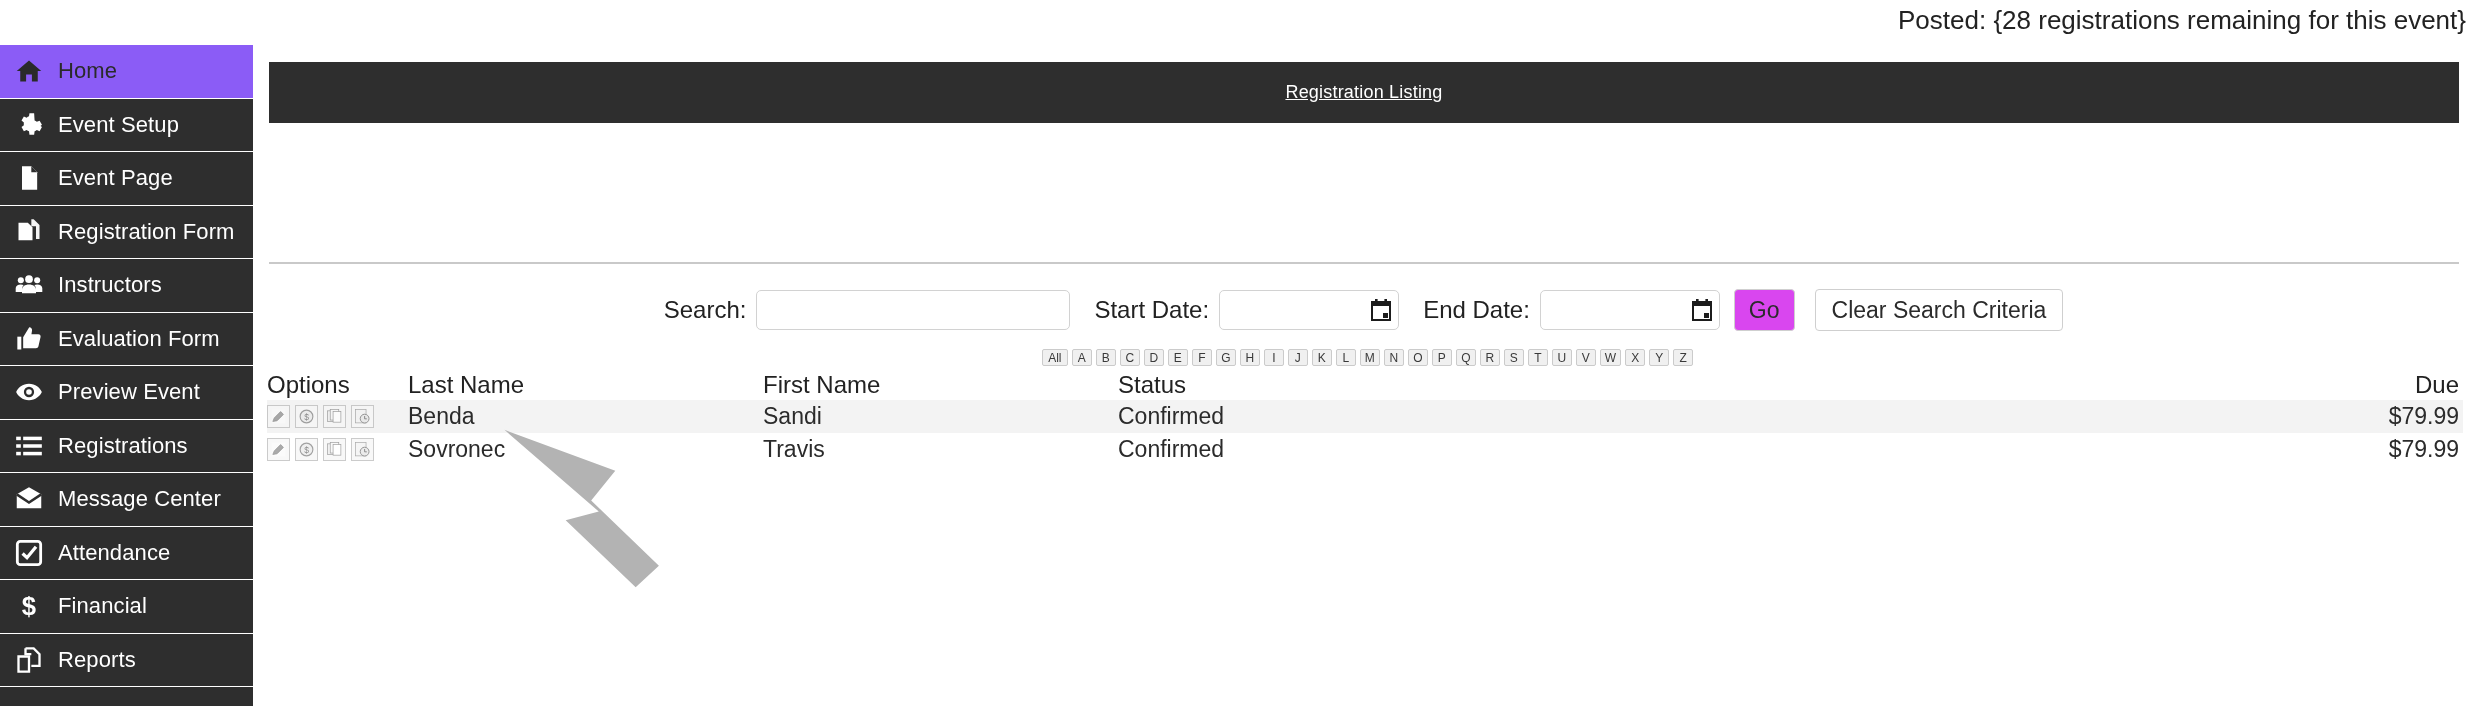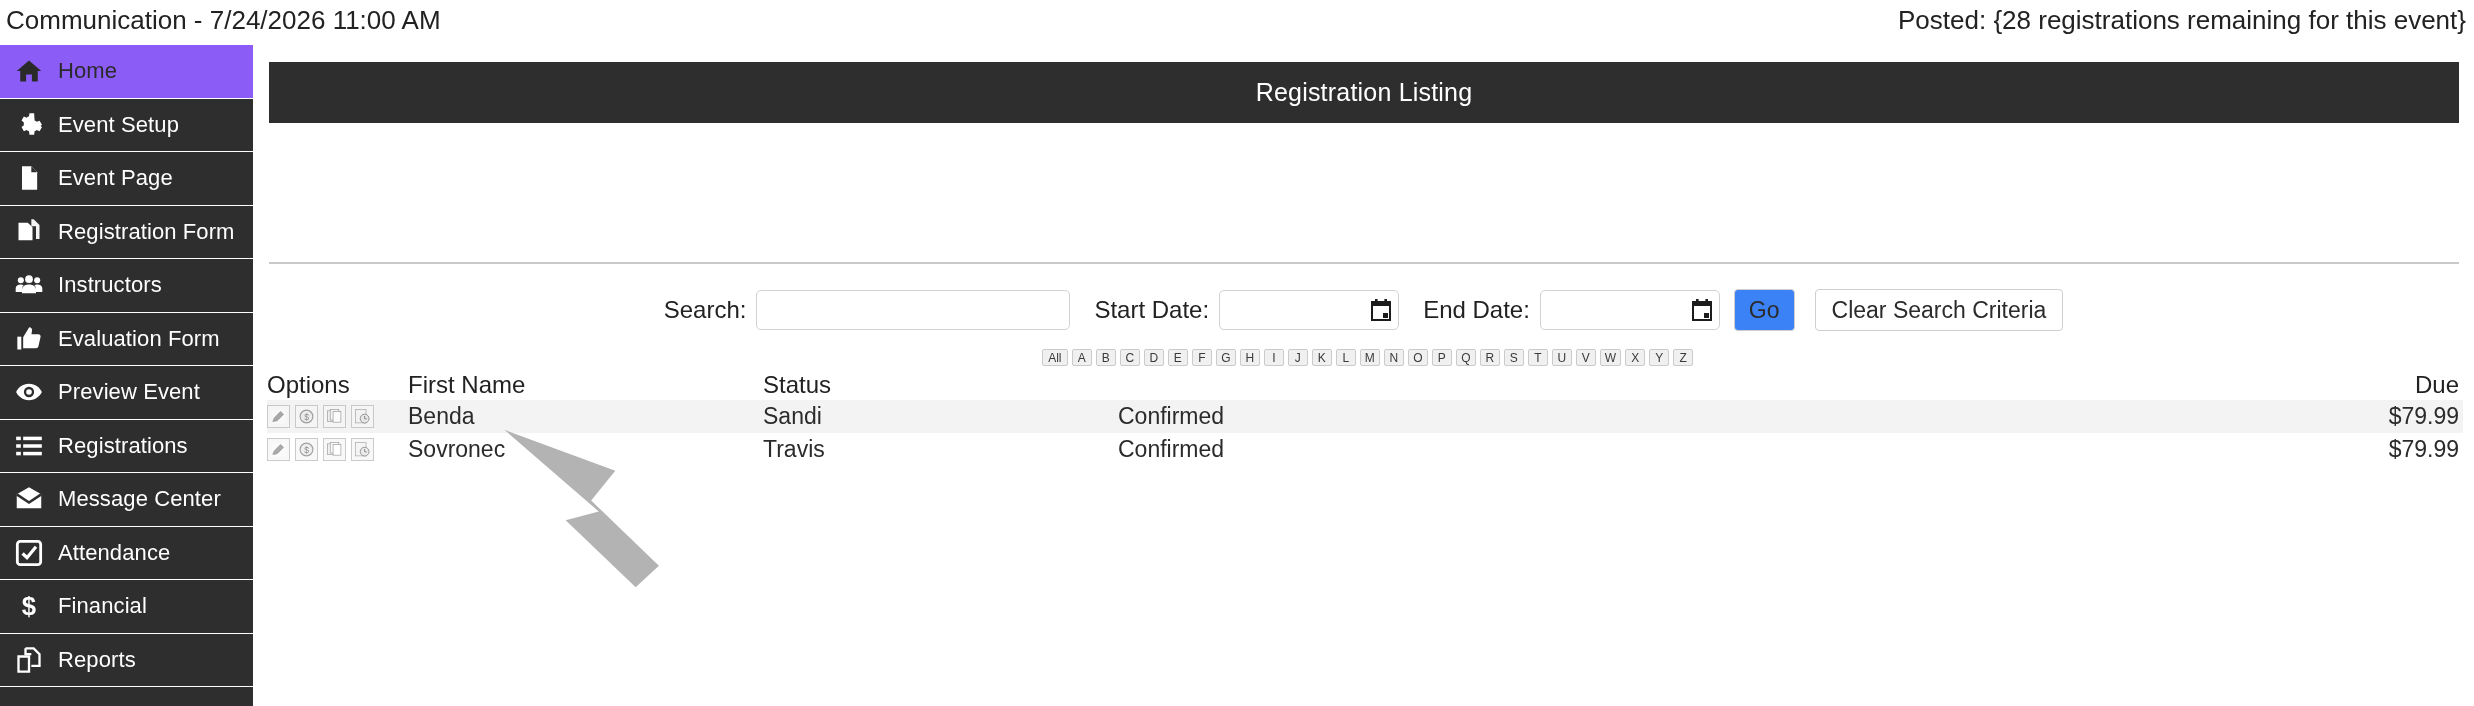--- a/index.html
+++ b/index.html
@@ -62,21 +62,21 @@
     background: #ffffff;
   }
 
   #banner {
     position: absolute; left: 16px; top: 17px;
     width: 2190px; height: 61px;
     background: #2e2e2e;
     display: flex; align-items: center; justify-content: center;
   }
   #banner .btxt {
-    color: #ffffff; font-size: 25px; letter-spacing: .2px;
+    color: #ffffff; font-size: 18px; letter-spacing: .2px; text-decoration: underline;
   }
 
   #btnrow {
     position: absolute; left: 18px; top: 138px;
     display: flex; gap: 21px; align-items: flex-start;
   }
   .tbtn {
     height: 42px;
     padding: 0 17px;
     background: #ffffff;
@@ -122,21 +122,21 @@
   .cal-ico {
     position: absolute; right: 8px; top: 50%;
     transform: translateY(-50%);
     width: 20px; height: 22px;
     pointer-events: none;
   }
   #gobtn {
     margin-left: 14px;
     height: 42px; padding: 0 14px;
     border: 1px solid #cfcfcf; border-radius: 4px;
-    background: #3b82f6; font-size: 23px; color: #2b2b2b;
+    background: #d946ef; font-size: 23px; color: #2b2b2b;
     font-family: "Liberation Sans", sans-serif;
     line-height: 40px; cursor: pointer;
   }
   #clearbtn {
     margin-left: 20px;
     height: 42px; padding: 0 16px;
     border: 1px solid #cfcfcf; border-radius: 4px;
     background: #fff; font-size: 23px; color: #2b2b2b;
     font-family: "Liberation Sans", sans-serif;
     line-height: 40px; cursor: pointer; white-space: nowrap;
@@ -195,21 +195,20 @@
     position: absolute;
     left: 250px; top: 380px;
     width: 170px; height: 180px;
     pointer-events: none;
   }
 </style>
 </head>
 <body>
 
 <div id="topbar">
-  <div class="title">Communication - 7/24/2026 11:00 AM</div>
   <div class="posted">Posted: {28 registrations remaining for this event}</div>
 </div>
 
 <div id="sidebar">
     <div class="nav-item active">
       <span class="ico">
         <svg width="28" height="28" viewBox="0 0 24 24" fill="currentColor">
           <path d="M12 3 1.5 12h3v9h5v-6h5v6h5v-9h3z"></path>
         </svg>
       </span>
@@ -390,20 +389,21 @@
       <div class="alpha">V</div>
       <div class="alpha">W</div>
       <div class="alpha">X</div>
       <div class="alpha">Y</div>
       <div class="alpha">Z</div>
     </div>
 
   <div id="table">
     <div id="thead" class="trow">
       <div class="cell c-options">Options</div>
+      <div class="cell c-last">Last Name</div>
       <div class="cell c-first">First Name</div>
       <div class="cell c-status">Status</div>
       <div class="cell c-due">Due</div>
     </div>
     <div class="tbody" id="tbody">
         <div class="trow alt">
           <div class="cell c-options">
             <div class="opt-icons">
               <span class="opt-ico">
                 <svg width="17" height="17" viewBox="0 0 24 24">

